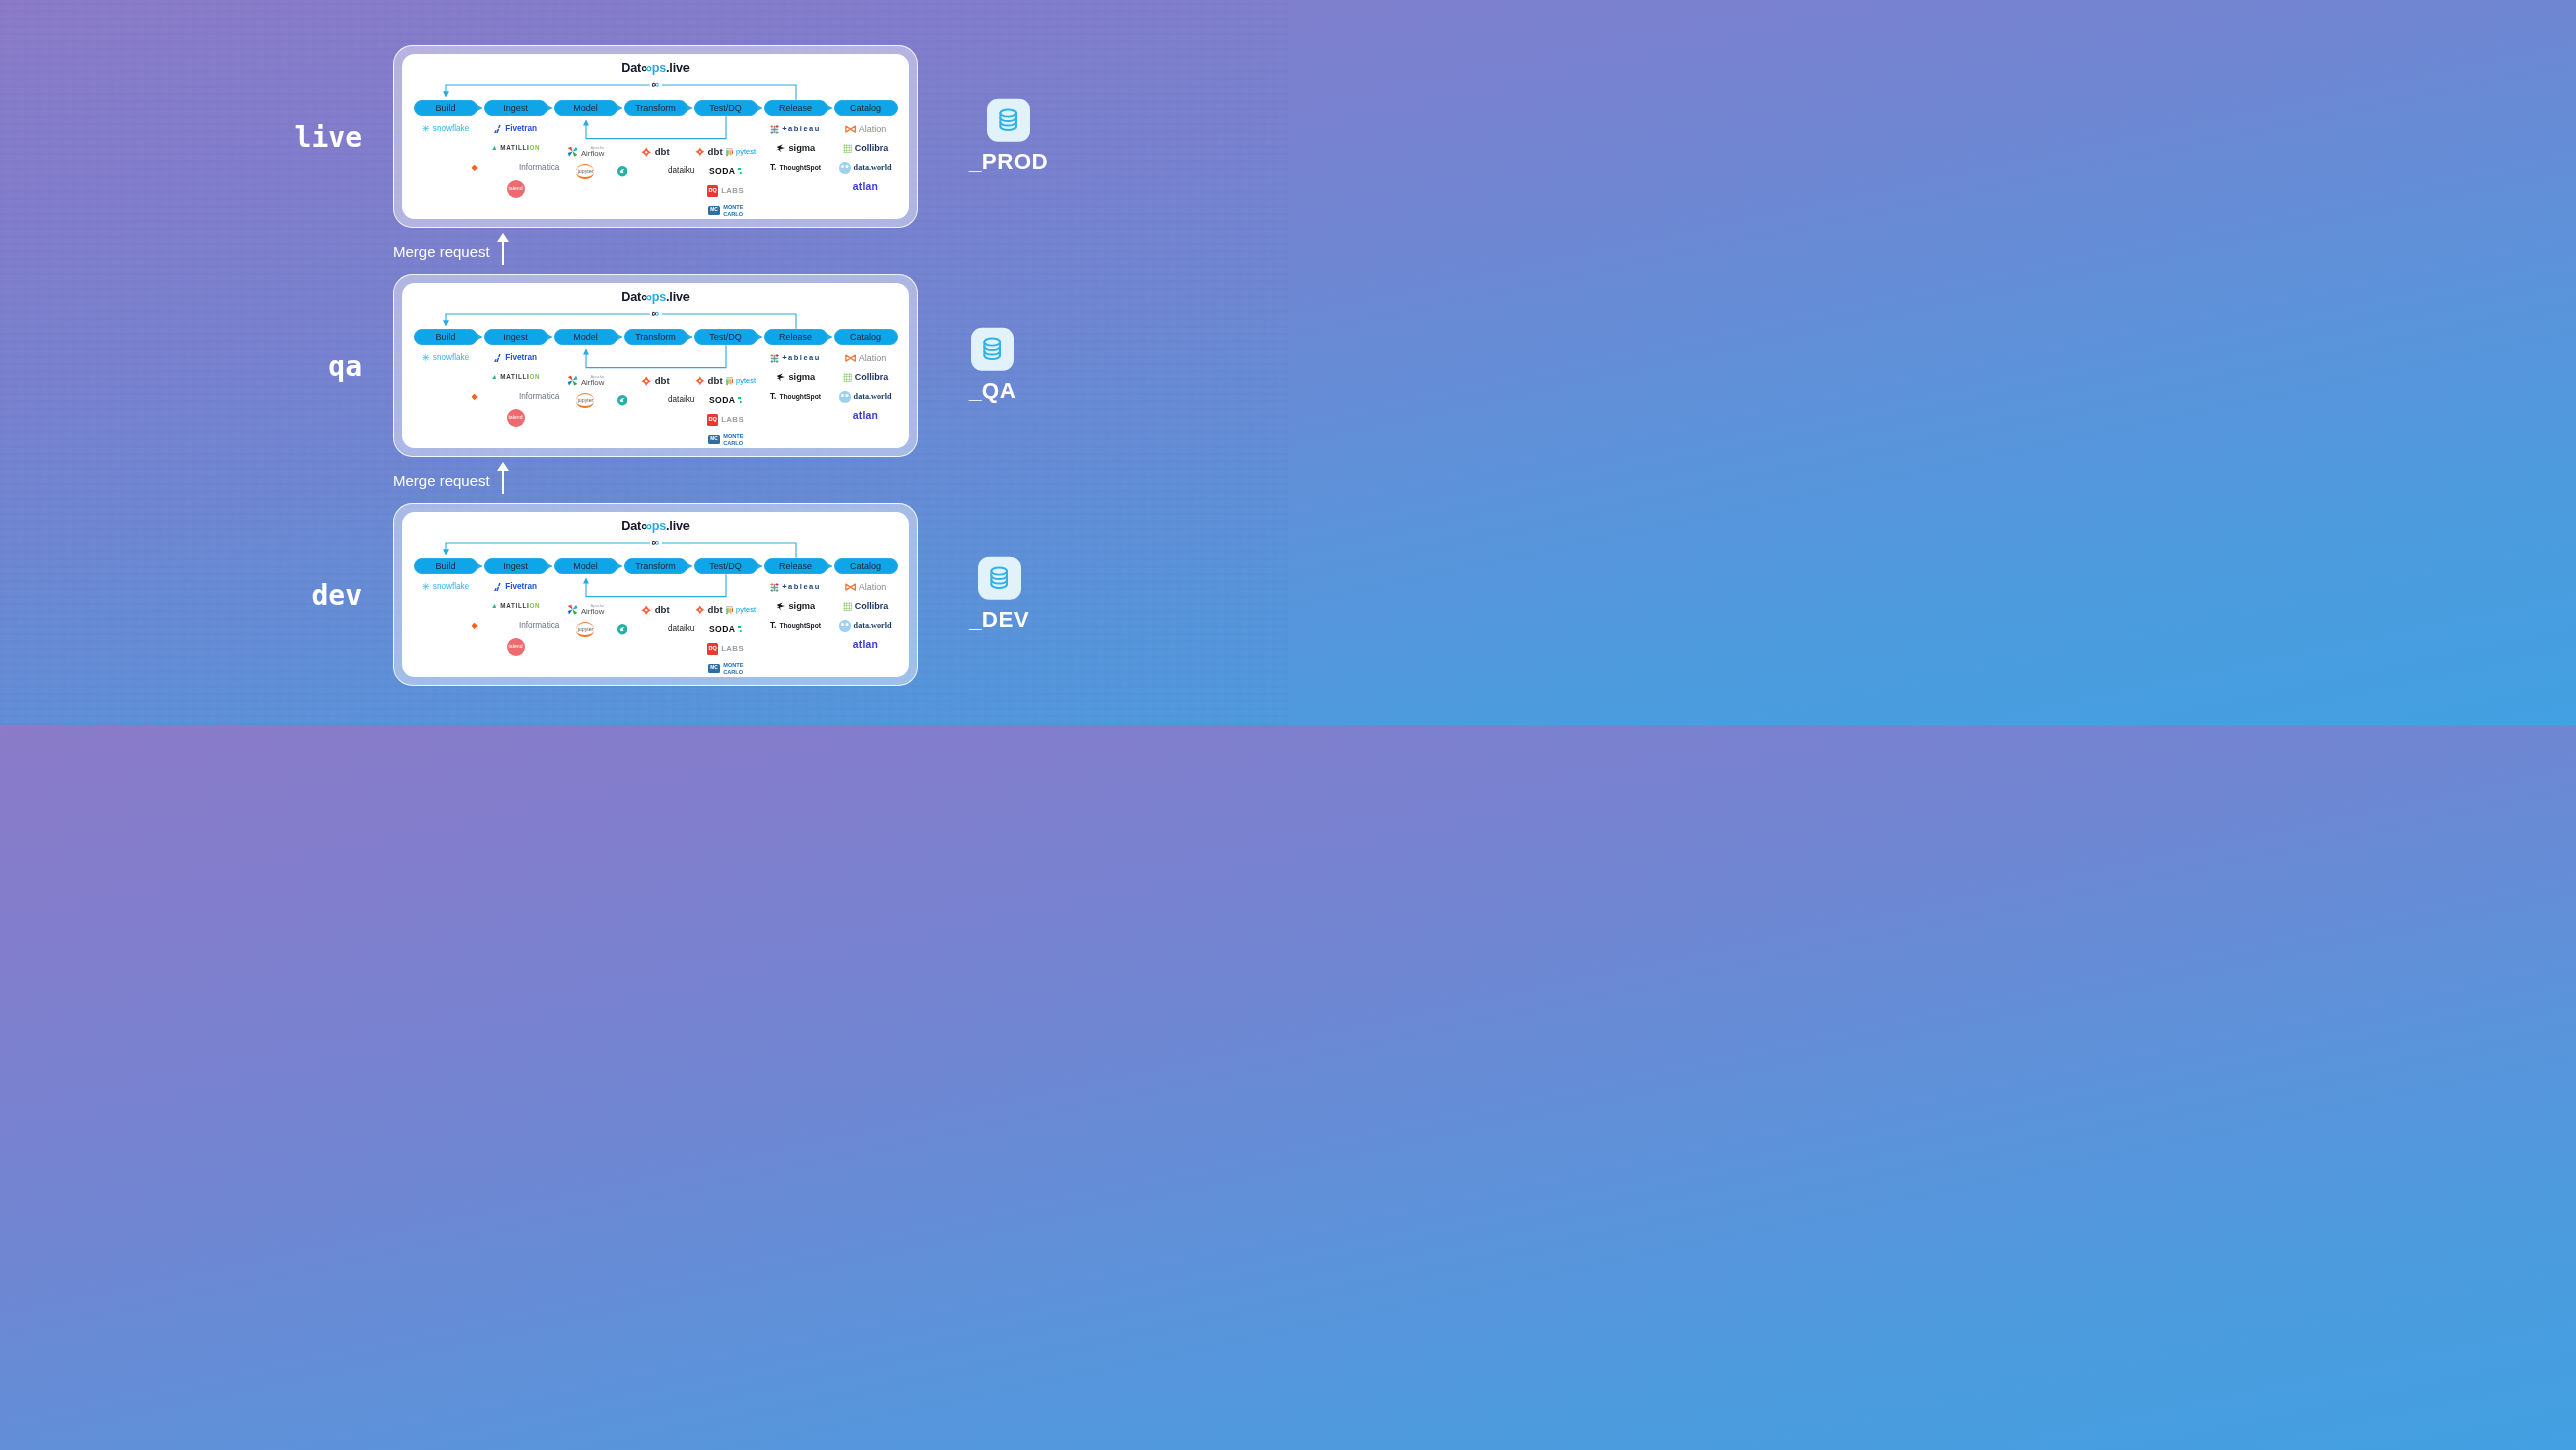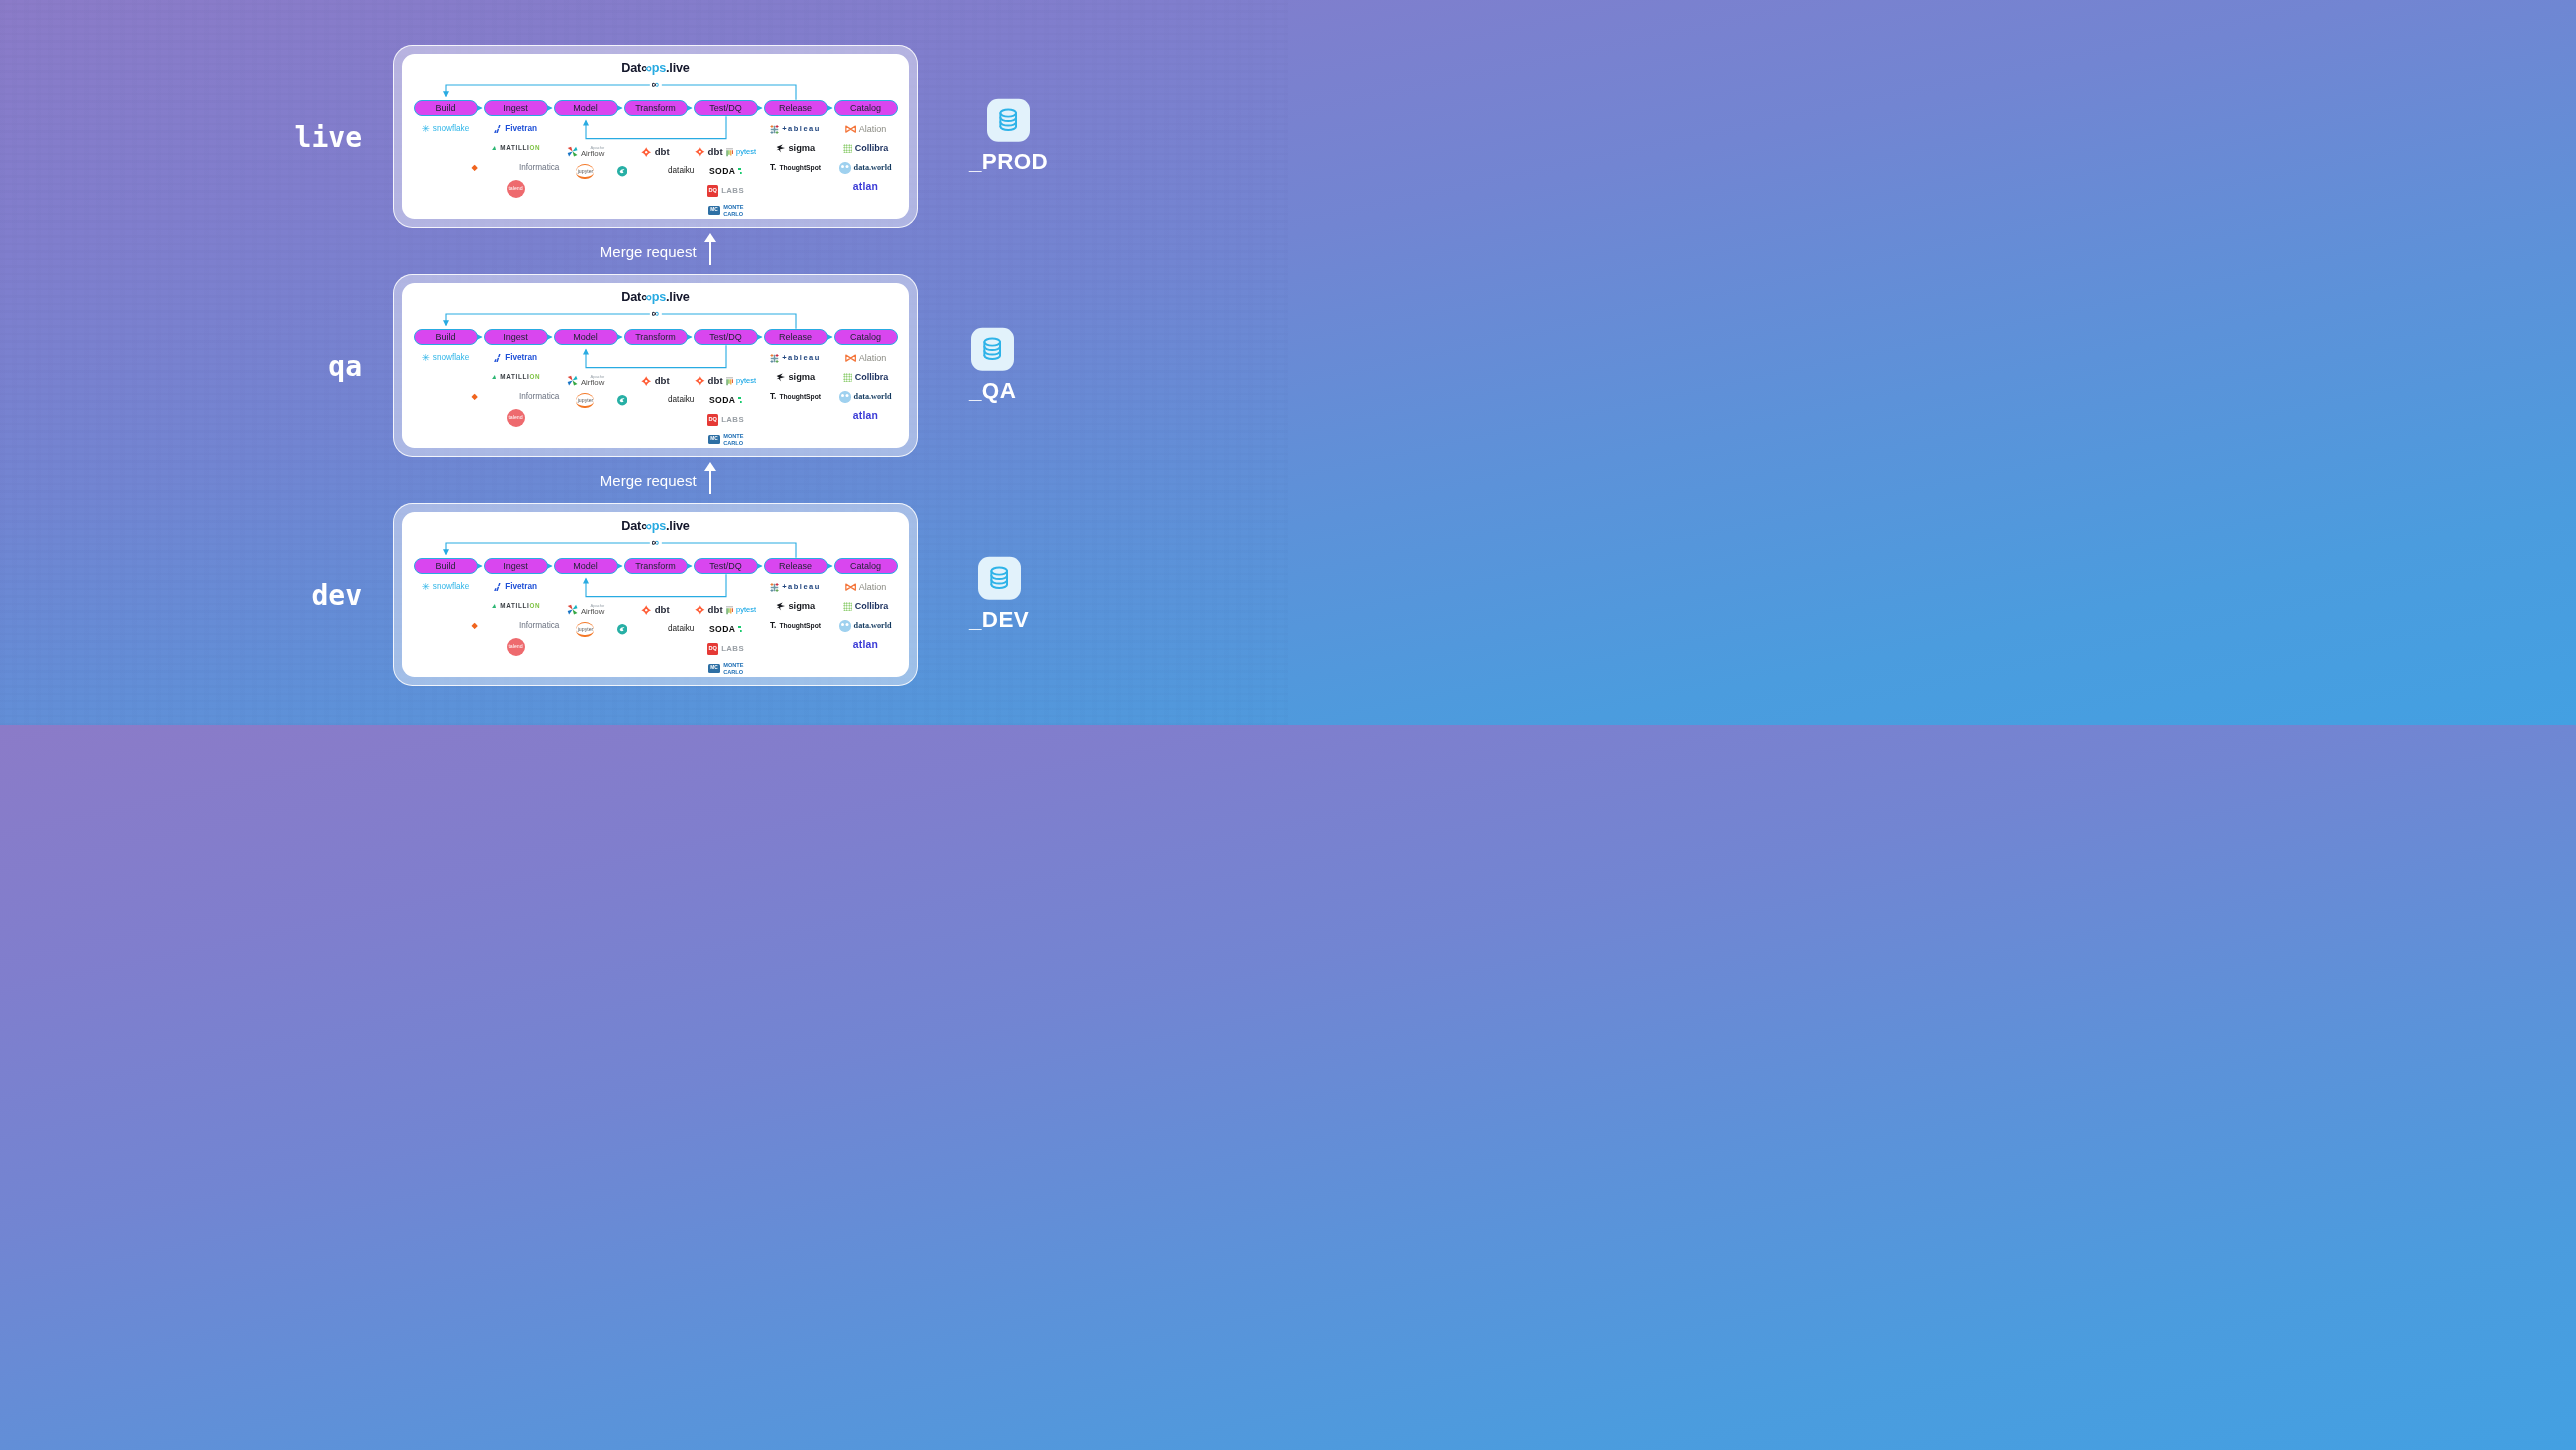--- a/index.html
+++ b/index.html
@@ -26,21 +26,21 @@
   
   .pipe{position:relative;width:490px;height:140px;margin:1.5px auto 0;}
   .wires{position:absolute;left:0;top:0;}
   .wire-inf{position:absolute;left:245px;top:6px;transform:translate(-50%,-54%);
     background:#fff;padding:0 2.2px;font-size:11.2px;font-weight:700;line-height:11.2px;
     background-color:#fff;
     }
   .wire-inf span{background:linear-gradient(90deg,#14172b 50%,#29abe2 50%);
     -webkit-background-clip:text;background-clip:text;color:transparent;}
   .pill{position:absolute;top:21px;width:64px;height:16.4px;box-sizing:border-box;
-    background:#d946ef;border:1.2px solid #29abe2;border-radius:9px;z-index:2;
+    background:#0ea5e9;border:1.2px solid #29abe2;border-radius:9px;z-index:2;
     font-size:9px;color:#1d2230;display:flex;align-items:center;justify-content:center;}
   .col{position:absolute;top:43px;width:70px;display:flex;flex-direction:column;align-items:center;gap:4.5px;z-index:1;}
   .col-off{top:66px;}
   .chip{min-height:15px;display:flex;align-items:center;justify-content:center;gap:3px;line-height:1;}
   
   .t-snowflake{color:#2fb5e8;font-size:8.2px;}
   .ic-snow{font-size:9.7px;color:#2fb5e8;}
   .t-fivetran{color:#1d4fd7;font-weight:700;font-size:8.2px;}
   .t-matillion{font-size:6.3px;letter-spacing:0.7px;color:#3a3f44;font-weight:600;}
   .t-matillion .g{color:#7dc242;}
@@ -75,21 +75,21 @@
   .t-alation{font-size:9px;color:#8c8c84;}
   .t-collibra{font-size:9px;color:#1a2f5e;font-weight:600;text-align:right;}
   .ic-collibra{width:9px;height:9px;background-image:radial-gradient(#6cbe45 0.7px,transparent 1px);
     background-size:2.5px 2.5px;border-radius:1.5px;}
   .dw-circ{width:11.2px;height:11.2px;border-radius:50%;background:#9fd1ef;position:relative;}
   .dw-circ::before{content:"";position:absolute;left:1.9px;top:3px;width:3px;height:3px;border-radius:50%;
     background:#fff;box-shadow:4.5px 0 0 #fff;}
   .t-dataworld{font-family:"Liberation Serif",serif;font-size:8.2px;font-weight:700;color:#12395f;}
   .t-atlan{font-size:10.4px;font-weight:800;color:#3b3bd6;letter-spacing:0.2px;text-align:center;}
   
-  .merge-row{height:46px;display:flex;align-items:center;justify-content:center;gap:12px;}
+  .merge-row{height:46px;display:flex;align-items:center;gap:12px;}
   .merge-label{color:#fff;font-size:15px;}
   .uparrow{width:2.6px;height:24px;background:#fff;position:relative;margin-top:4.5px;}
   .uparrow::before{content:"";position:absolute;top:-8.2px;left:50%;transform:translateX(-50%);
     border:6.7px solid transparent;border-bottom:9px solid #fff;border-top:0;}
   
   .branch{position:absolute;right:calc(100% + 31px);top:50%;transform:translateY(-50%);
     font-family:"DejaVu Sans Mono",monospace;font-weight:700;font-size:28px;color:#fff;}
   .dbtile{position:absolute;left:calc(100% + 51px);top:50%;transform:translateY(-50%);
     display:flex;flex-direction:column;align-items:center;gap:7.5px;}
   .db-ic{width:43px;height:43px;border-radius:11.2px;background:#e2f2fb;display:grid;place-items:center;}

